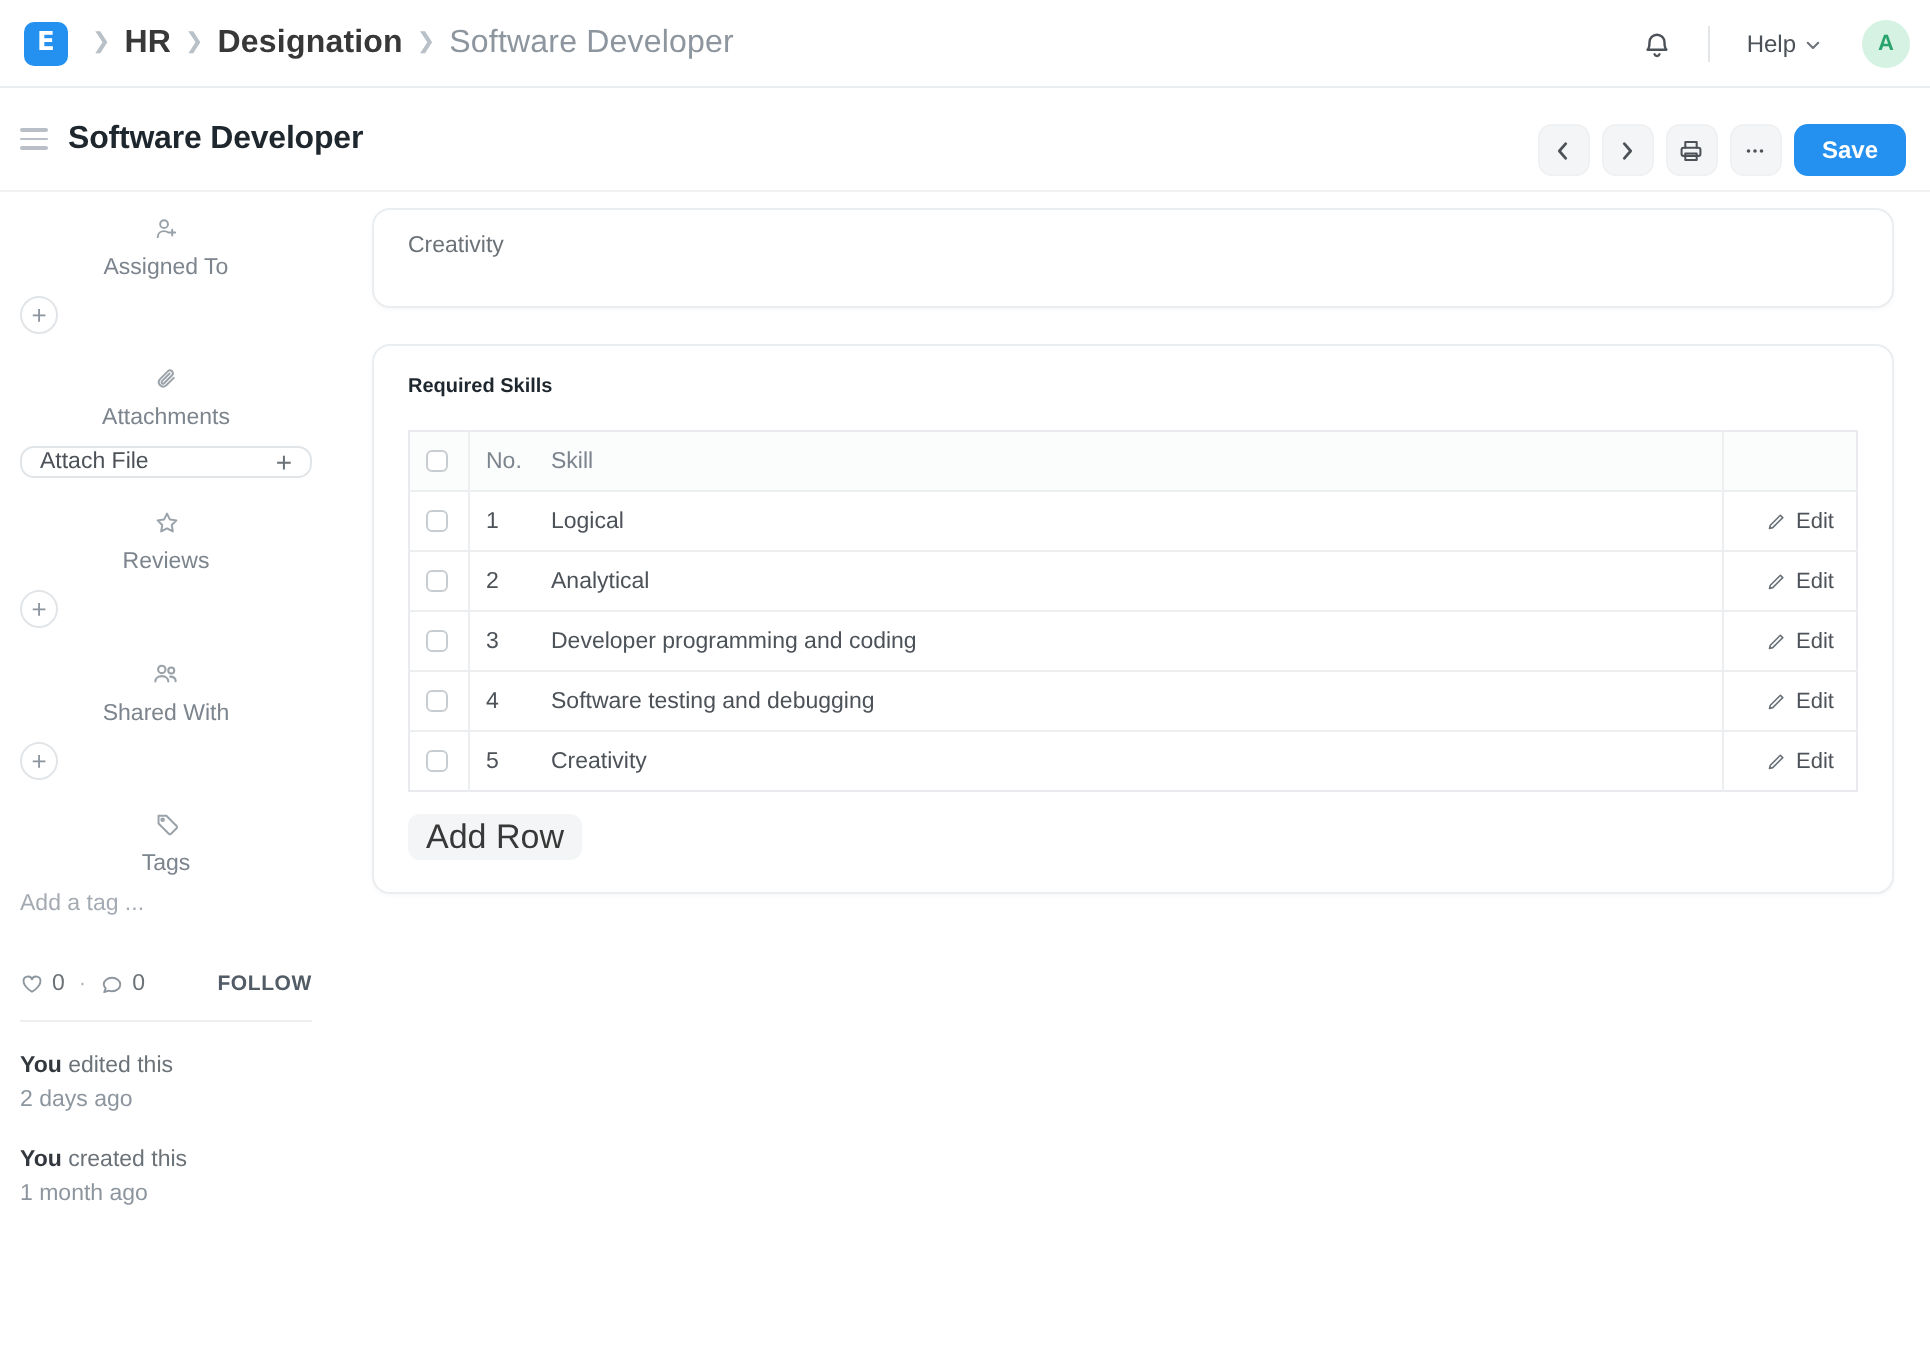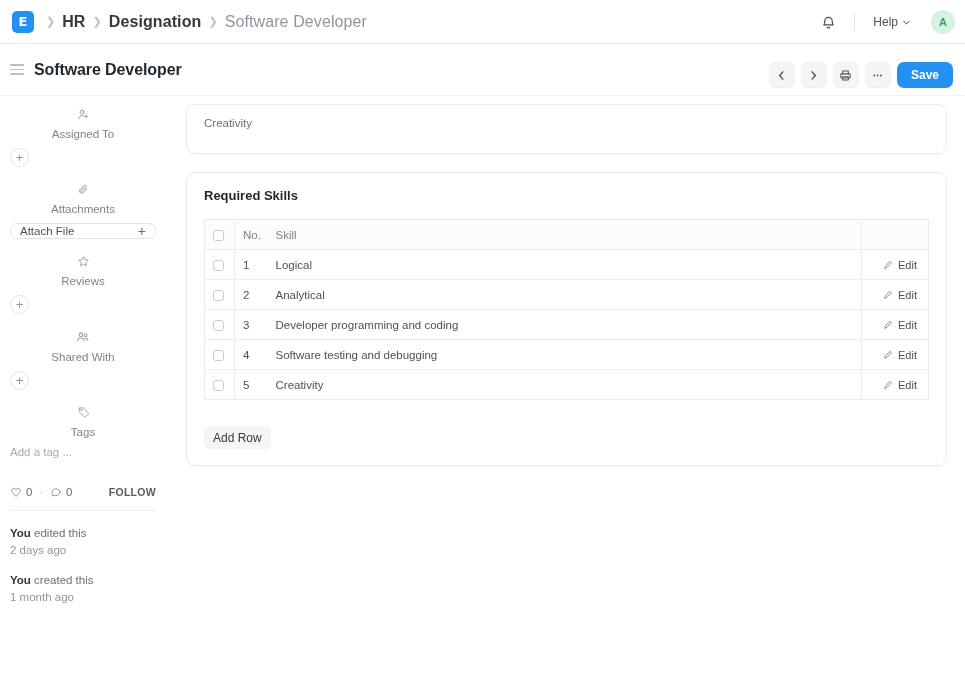--- a/index.html
+++ b/index.html
@@ -133,43 +133,43 @@
   .card-desc { padding: 12px 17px 17px 17px; }
   .field-label { font-size: 11.5px; color: #6b7278; margin-bottom: 7px; }
   .desc-box {
     background: #f4f5f6; border-radius: 8px;
     height: 226px; padding: 11px 12px;
     font-size: 12px; color: #383838; line-height: 1.55;
     cursor: text;
   }
 
   .card-skills { padding: 15px 17px 16px 17px; }
-  .section-title { font-size: 13px; font-weight: 700; color: #1f272e; margin: 0 0 16px 0; }
+  .section-title { font-size: 10px; font-weight: 700; color: #1f272e; margin: 0 0 16px 0; }
 
   table.grid { width: 100%; border-collapse: collapse; table-layout: fixed; border: 1px solid #e8eaed; border-radius: 7px; }
   table.grid th, table.grid td { border-bottom: 1px solid #eceef0; }
   table.grid th { background: #fbfcfc; font-weight: 400; }
   .col-chk { width: 30px; }
   .col-no  { width: 33px; }
   .col-act { width: 67px; border-left: 1px solid #eceef0; }
   th.col-act { border-left: 1px solid #eceef0; }
   td.c-chk, th.c-chk { border-right: 1px solid #eceef0; }
   .cell { height: 30px; padding: 0 8px; font-size: 11.5px; color: #4c5258; text-align: left; vertical-align: middle; }
   th.cell { color: #7c848d; font-size: 11.5px; }
   .chkbox {
     width: 11px; height: 11px; border: 1px solid #c8cdd2;
     border-radius: 3px; background: #fff; display: inline-block;
     vertical-align: middle; cursor: pointer;
   }
   .num { color: #4c5258; }
   .edit-btn { display: flex; align-items: center; justify-content: flex-end; gap: 5px; font-size: 11px; color: #4c5258; cursor: pointer; padding-right: 3px; }
   .add-row {
-    margin-top: 26px; display: inline-flex; align-items: center;
+    margin-top: 11px; display: inline-flex; align-items: center;
     height: 23px; padding: 0 9px; border-radius: 6px;
-    background: #f4f5f6; color: #383838; font-size: 12px;
+    background: #f4f5f6; color: #383838; font-size: 17px;
     cursor: pointer; border: none;
     font-family: "Liberation Sans", sans-serif;
   }
   svg { display: block; }
 </style>
 </head>
 <body>
 
 <div class="app">
 

